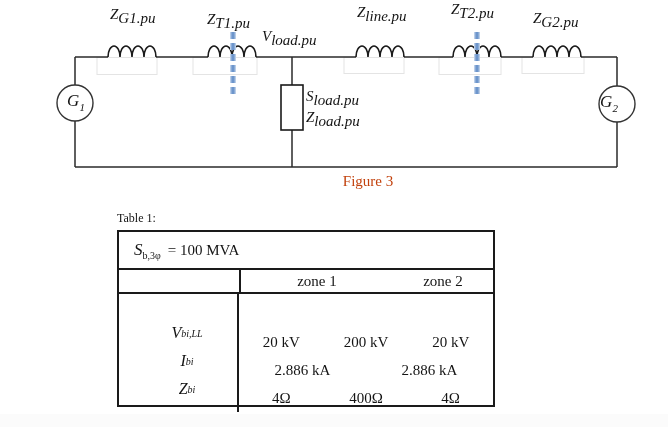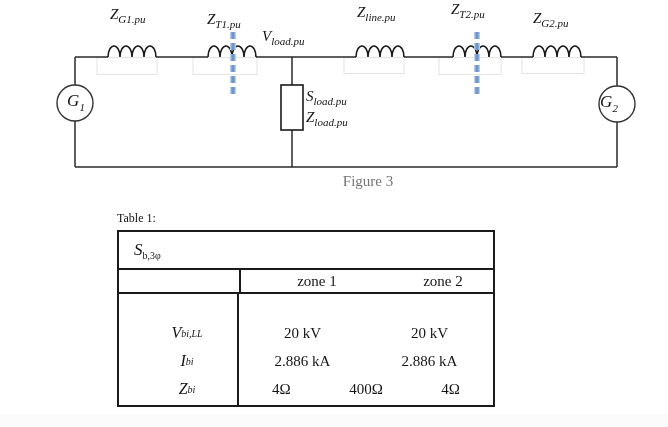--- a/index.html
+++ b/index.html
@@ -5,29 +5,29 @@
   html,body{margin:0;padding:0;}
   body{
     width:668px;height:427px;position:relative;background:#ffffff;
     font-family:"Liberation Serif", serif;color:#111;overflow:hidden;
   }
   svg{position:absolute;left:0;top:0;}
   .ml{
     position:absolute;font-family:"Liberation Serif",serif;font-style:italic;
     font-size:15px;color:#141414;white-space:nowrap;line-height:1.1;
   }
-  .ml sub{font-size:11px;font-style:italic;line-height:1;}
+  .ml sub{font-size:15px;font-style:italic;line-height:1;}
   .gen-label{
     position:absolute;transform:translate(-50%,-54%);
     font-family:"Liberation Serif",serif;font-style:italic;font-size:17px;color:#141414;
   }
   .gen-label sub{font-size:11px;}
   .caption{
     position:absolute;font-family:"Liberation Serif",serif;font-size:15px;
-    color:#737373;transform:translateX(-50%);white-space:nowrap;
+    color:#c2410c;transform:translateX(-50%);white-space:nowrap;
   }
   
   .tbl-title{
     position:absolute;left:117px;top:211px;font-size:12px;color:#141414;
   }
   .tbl{
     position:absolute;left:117px;top:230px;width:374px;height:173px;
     border:2px solid #1a1a1a;display:flex;flex-direction:column;
     font-size:15px;color:#141414;
   }
@@ -46,21 +46,21 @@
     width:120px;border-right:2px solid #1a1a1a;flex:none;
     display:flex;flex-direction:column;align-items:center;
   }
   .lbl-col.hdr{height:100%;}
   .zone-cells{flex:1;display:flex;height:100%;align-items:center;}
   .zone-cell{flex:1;text-align:center;padding-left:26px;}
   .body-left{
     width:120px;border-right:2px solid #1a1a1a;flex:none;
     padding-top:25px;box-sizing:border-box;
   }
-  .body-right{flex:1;padding-top:25px;box-sizing:border-box;}
+  .body-right{flex:1;padding-top:34px;box-sizing:border-box;}
   .body-row{height:28px;display:flex;align-items:center;}
   .row-label{
     height:28px;display:flex;align-items:center;justify-content:center;
     padding-left:18px;font-style:italic;font-size:16px;
   }
   .row-label sub{font-size:10px;}
   .val-cell{flex:1;text-align:center;font-size:15px;}
   .bottom-strip{
     position:absolute;left:0;top:414px;width:668px;height:13px;background:#fbfbfb;
   }
@@ -118,20 +118,21 @@
 
 <div class="caption" style="left:368px;top:173px">Figure 3</div>
 
 <div class="tbl-title">Table 1:</div>
 
 <div class="tbl">
 
   <div class="tbl-row-base">
     <span class="base-main">S</span>
       <span class="base-sub">b,3φ</span>
+      <span class="base-val">= 100 MVA</span>
   </div>
 
   <div class="tbl-row-zones">
     <div class="lbl-col hdr"></div>
     <div class="zone-cells">
       <div class="zone-cell">zone 1</div>
       <div class="zone-cell">zone 2</div>
     </div>
   </div>
 
@@ -146,20 +147,21 @@
           <sub>bi</sub>
         </div>
       <div class="row-label">
           <span>Z</span>
           <sub>bi</sub>
         </div>
     </div>
     <div class="body-right">
       <div class="body-row">
         <div class="val-cell">20 kV</div>
+        <div class="val-cell">200 kV</div>
         <div class="val-cell">20 kV</div>
       </div>
       <div class="body-row">
         <div class="val-cell">2.886 kA</div>
         <div class="val-cell">2.886 kA</div>
       </div>
       <div class="body-row">
         <div class="val-cell">4Ω</div>
         <div class="val-cell">400Ω</div>
         <div class="val-cell">4Ω</div>

